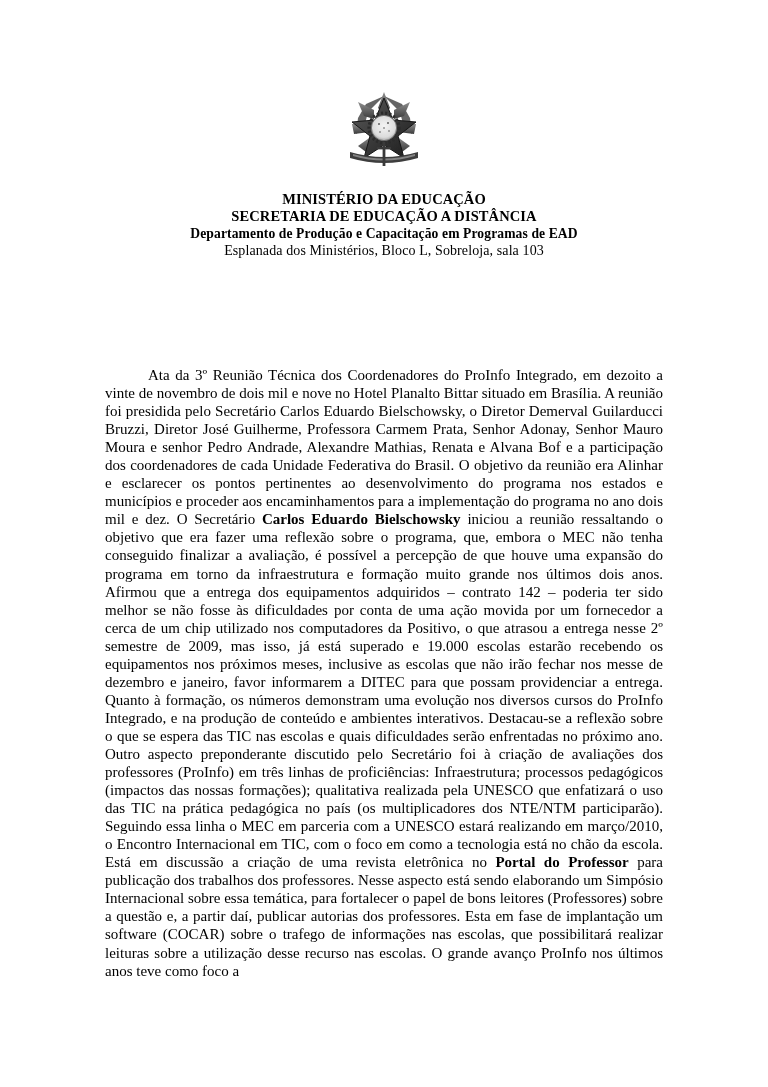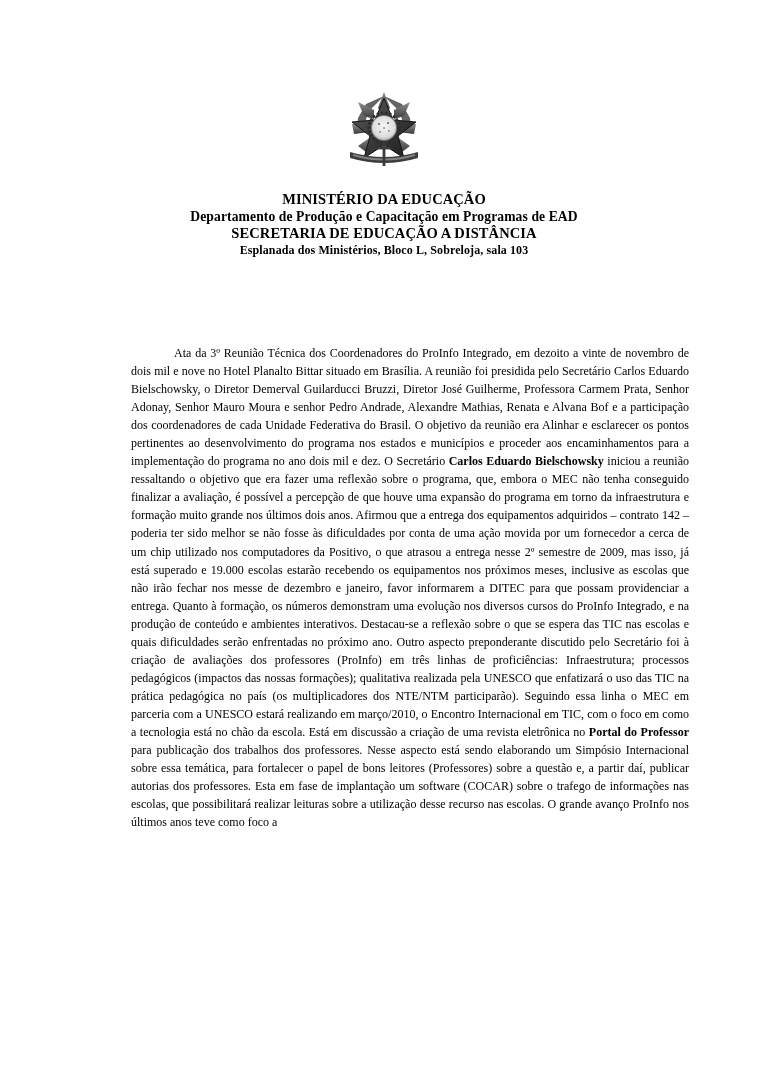--- a/index.html
+++ b/index.html
@@ -51,37 +51,36 @@
     white-space: nowrap;
   }
   .lh-bold {
     font-weight: bold;
     font-size: 14.5px;
   }
   .lh-bold.smaller {
     font-size: 13.6px;
   }
   .lh-plain {
-    font-weight: bold;
-    font-size: 12px;
+    font-weight: normal;
+    font-size: 14px;
     text-align: center;
   }
 
   
   .body-text {
     position: absolute;
     left: 105px;
-    top: 344px;
+    top: 366px;
     width: 558px;
-    font-size: 12px;
+    font-size: 15px;
     line-height: 18.05px;
     text-align: justify;
     text-justify: inter-word;
     hyphens: none;
-    margin-left: 26px;
   }
   .body-text p {
     margin: 0;
     text-indent: 43px;
   }
   .b { font-weight: bold; }
 </style>
 </head>
 <body>
 
@@ -137,22 +136,22 @@
       <path d="M6 66 Q40 76 74 66 L74 72 Q40 82 6 72 Z" fill="#3d3d3d"></path>
       <path d="M9 68 Q40 77 71 68 L71 70 Q40 79 9 70 Z" fill="#bdbdbd" opacity="0.55"></path>
 
       <rect x="38.6" y="56" width="2.8" height="24" fill="#3a3a3a"></rect>
       <rect x="33" y="61" width="14" height="2.4" fill="#3a3a3a"></rect>
     </svg>
   </div>
 
   <div class="letterhead">
     <span class="lh-line lh-bold">MINISTÉRIO DA EDUCAÇÃO</span>
+    <span class="lh-line lh-bold">SECRETARIA DE EDUCAÇÃO A DISTÂNCIA</span>
     <span class="lh-line lh-bold smaller">Departamento de Produção e Capacitação em Programas de EAD</span>
-    <span class="lh-line lh-bold">SECRETARIA DE EDUCAÇÃO A DISTÂNCIA</span>
     <span class="lh-line lh-plain">Esplanada dos Ministérios, Bloco L, Sobreloja, sala 103</span>
   </div>
 
   <div class="body-text">
     <p><span>Ata da 3º Reunião Técnica dos Coordenadores do ProInfo Integrado, em dezoito a vinte de novembro de dois mil e nove no Hotel Planalto Bittar situado em Brasília. A reunião foi presidida pelo Secretário Carlos Eduardo Bielschowsky, o Diretor Demerval Guilarducci Bruzzi, Diretor José Guilherme, Professora Carmem Prata, Senhor Adonay, Senhor Mauro Moura e senhor Pedro Andrade, Alexandre Mathias, Renata e Alvana Bof e a participação dos coordenadores de cada Unidade Federativa do Brasil. O objetivo da reunião era Alinhar e esclarecer os pontos pertinentes ao desenvolvimento do programa nos estados e municípios e proceder aos encaminhamentos para a implementação do programa no ano dois mil e dez. O Secretário </span><span class="b">Carlos Eduardo Bielschowsky</span><span> iniciou a reunião ressaltando o objetivo que era fazer uma reflexão sobre o programa, que, embora o MEC não tenha conseguido finalizar a avaliação, é possível a percepção de que houve uma expansão do programa em torno da infraestrutura e formação muito grande nos últimos dois anos. Afirmou que a entrega dos equipamentos adquiridos – contrato 142 – poderia ter sido melhor se não fosse às dificuldades por conta de uma ação movida por um fornecedor a cerca de um chip utilizado nos computadores da Positivo, o que atrasou a entrega nesse 2º semestre de 2009, mas isso, já está superado e 19.000 escolas estarão recebendo os equipamentos nos próximos meses, inclusive as escolas que não irão fechar nos messe de dezembro e janeiro, favor informarem a DITEC para que possam providenciar a entrega. Quanto à formação, os números demonstram uma evolução nos diversos cursos do ProInfo Integrado, e na produção de conteúdo e ambientes interativos. Destacau-se a reflexão sobre o que se espera das TIC nas escolas e quais dificuldades serão enfrentadas no próximo ano. Outro aspecto preponderante discutido pelo Secretário foi à criação de avaliações dos professores (ProInfo) em três linhas de proficiências: Infraestrutura; processos pedagógicos (impactos das nossas formações); qualitativa realizada pela UNESCO que enfatizará o uso das TIC na prática pedagógica no país (os multiplicadores dos NTE/NTM participarão). Seguindo essa linha o MEC em parceria com a UNESCO estará realizando em março/2010, o Encontro Internacional em TIC, com o foco em como a tecnologia está no chão da escola. Está em discussão a criação de uma revista eletrônica no </span><span class="b">Portal do Professor</span><span> para publicação dos trabalhos dos professores. Nesse aspecto está sendo elaborando um Simpósio Internacional sobre essa temática, para fortalecer o papel de bons leitores (Professores) sobre a questão e, a partir daí, publicar autorias dos professores. Esta em fase de implantação um software (COCAR) sobre o trafego de informações nas escolas, que possibilitará realizar leituras sobre a utilização desse recurso nas escolas. O grande avanço ProInfo nos últimos anos teve como foco a</span></p>
   </div>
 
 </div>
 
 </body></html>

